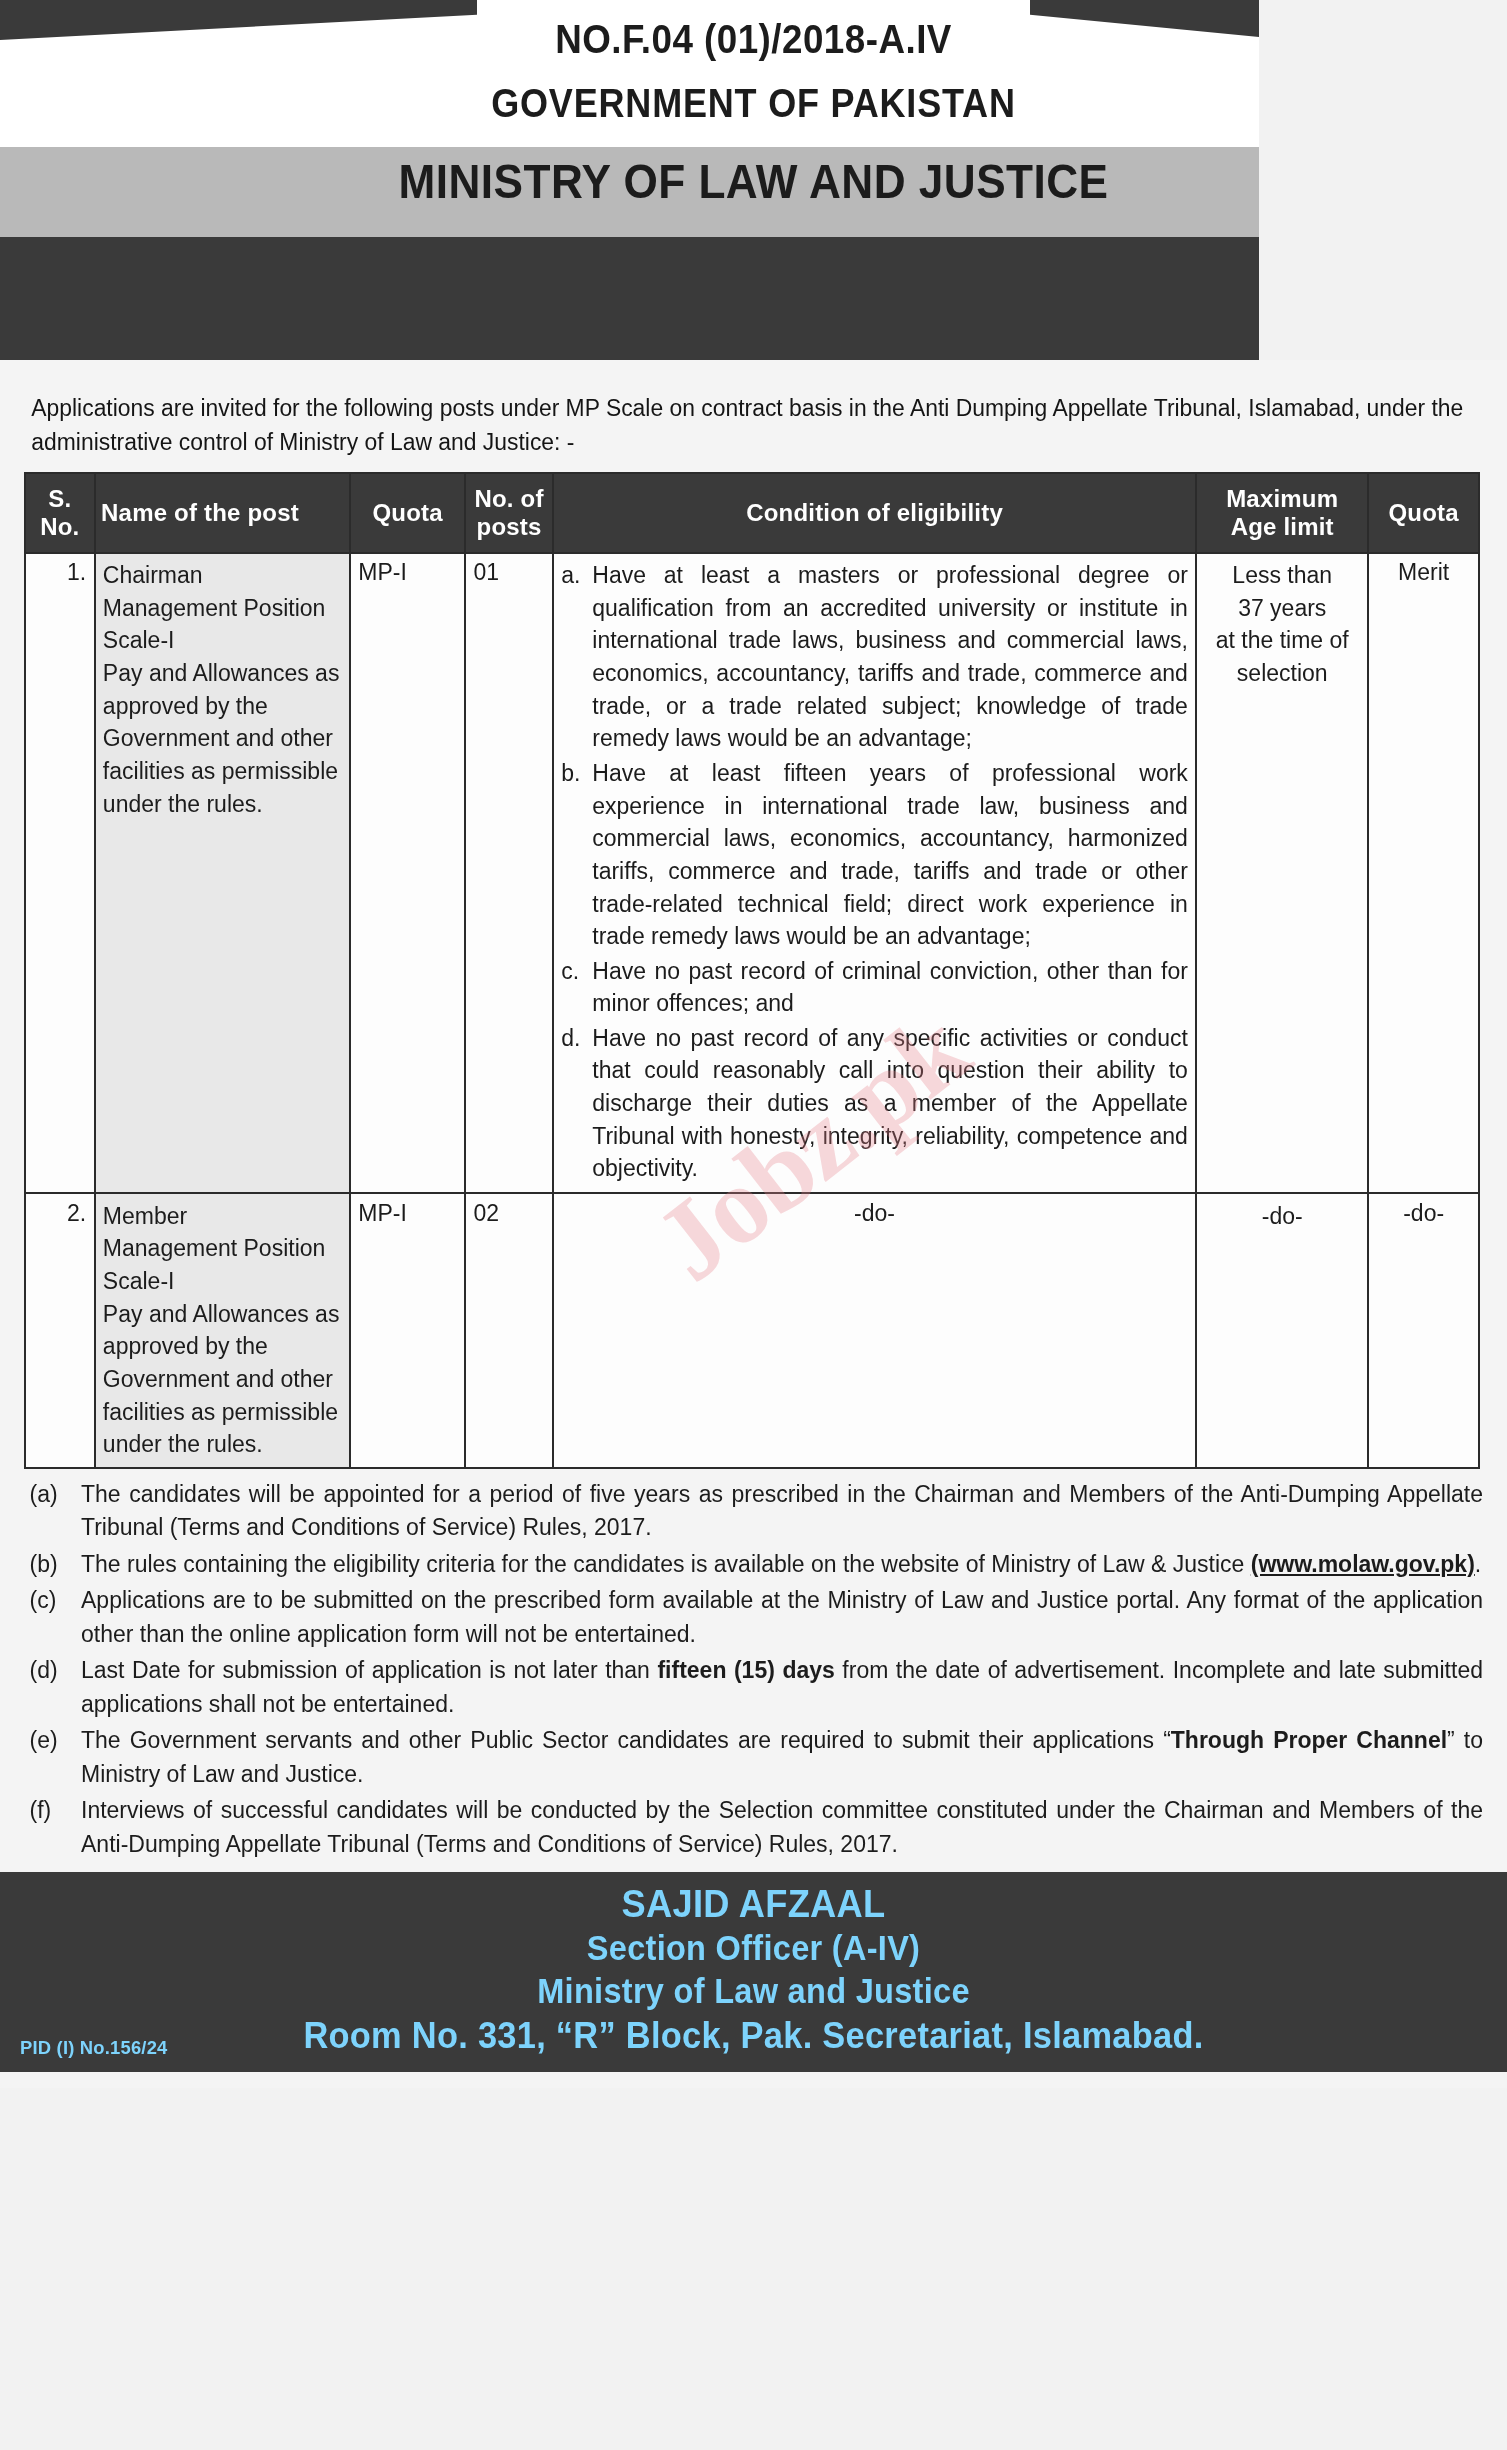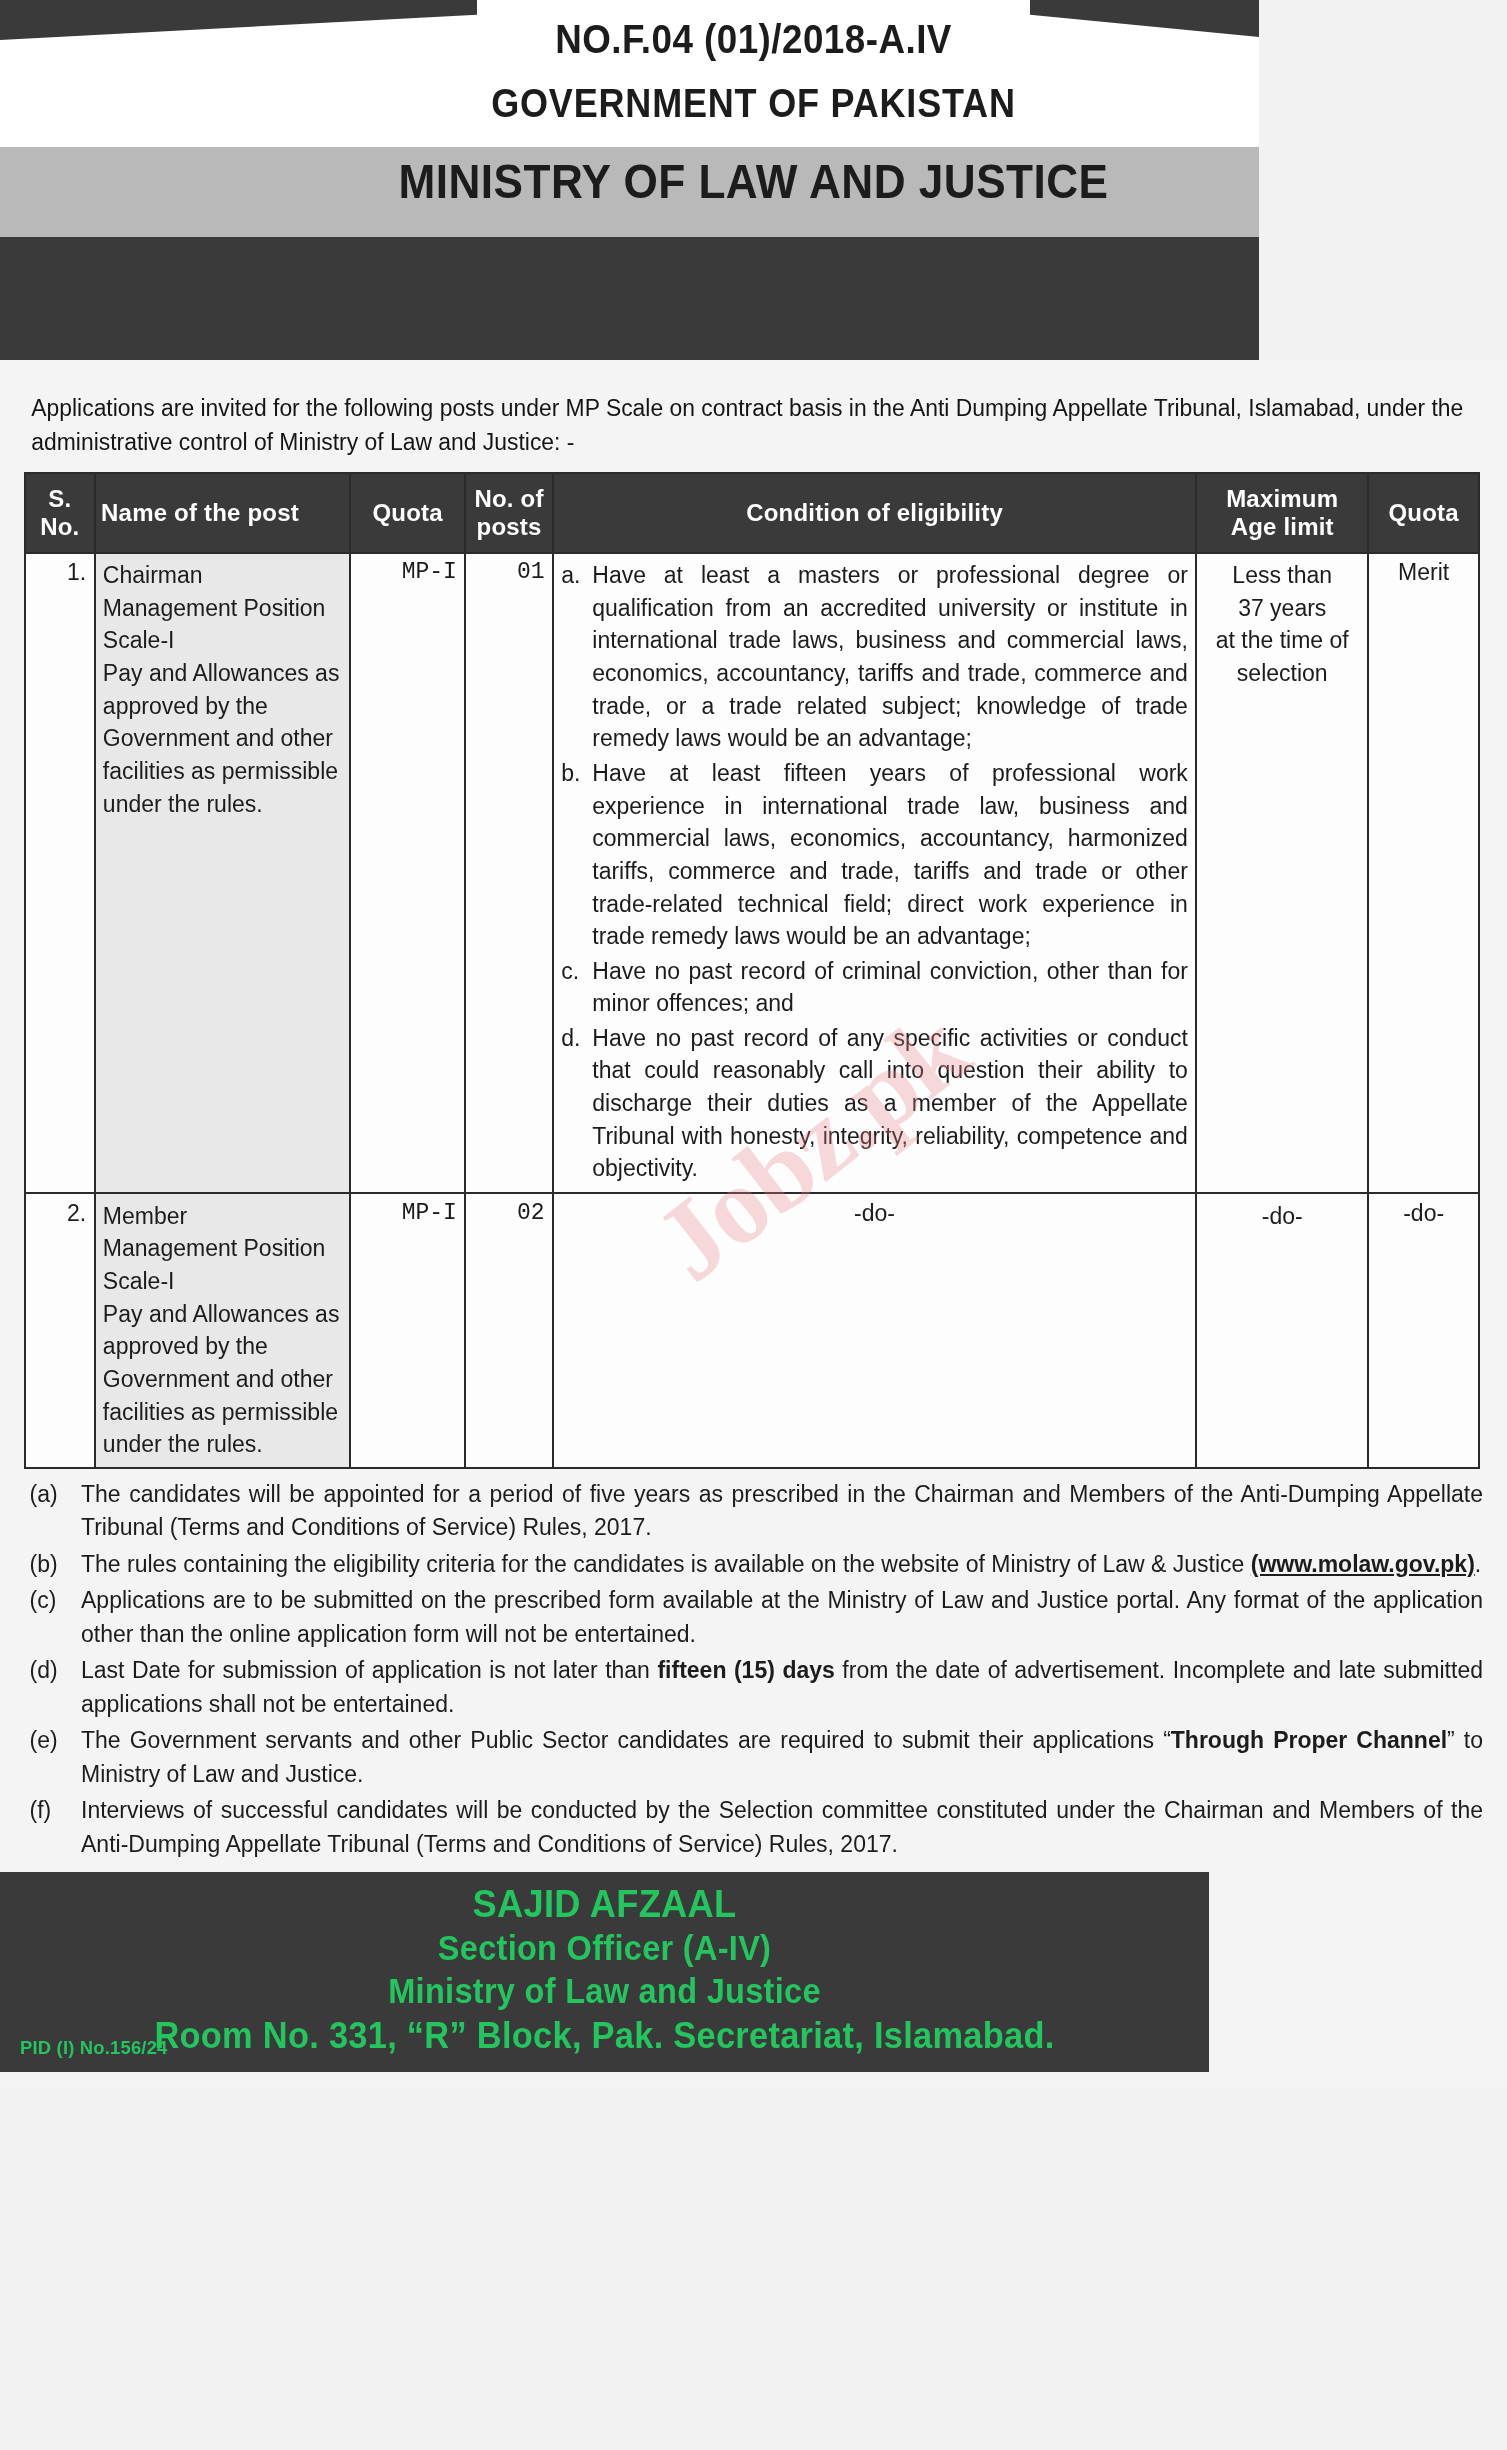--- a/index.html
+++ b/index.html
@@ -199,24 +199,23 @@
     padding-top: 9.2px;
     padding-right: 9.2px;
   }
   td.postname {
     font-size: 23px;
     line-height: 1.42;
     background: #e8e8e8;
     padding-top: 9.2px;
   }
   td.grade, td.nposts {
-    text-align: right;
-    font-size: 23px;
-    padding-top: 9.2px;
-    font-family: Liberation Mono, monospace;
+    text-align: left;
+    font-size: 23px;
+    padding-top: 9.2px;
   }
   td.cond {
     font-size: 23px;
     padding-top: 9.2px;
     position: relative;
   }
   td.cond.ditto, td.age.ditto, td.quota.ditto {
     text-align: center;
   }
   td.age {
@@ -279,23 +278,23 @@
     text-align-last: left;
   }
   .b { font-weight: bold; }
   .u { text-decoration: underline; font-weight: bold; }
 
   
   .footer {
     position: relative;
     margin: 11px 0 0 0;
     background: #3a3a3a;
-    color: #22c55e;
+    color: #7dd3fc;
     height: 200px;
-    width: 1209px;
+    width: 1507px;
     left: -24px;
     text-align: center;
     box-sizing: border-box;
     padding-top: 9.2px;
   }
   .footer .ln {
     font-weight: bold;
     letter-spacing: 0.3px;
     transform: scaleX(0.93);
   }

